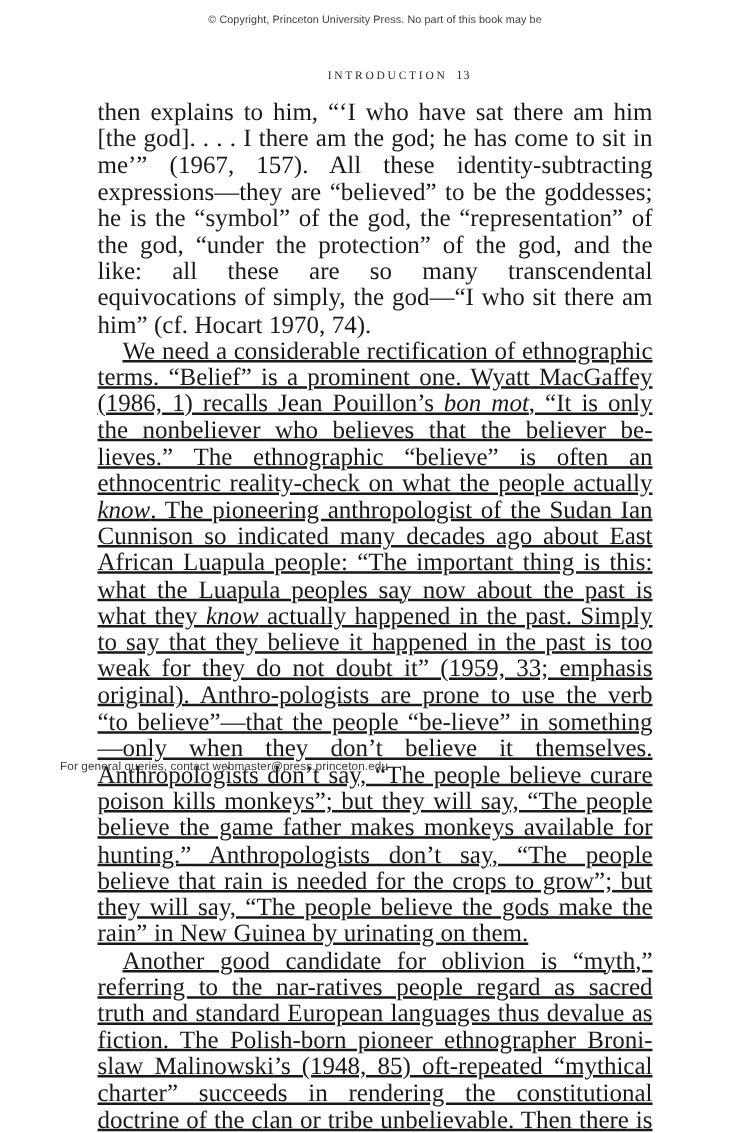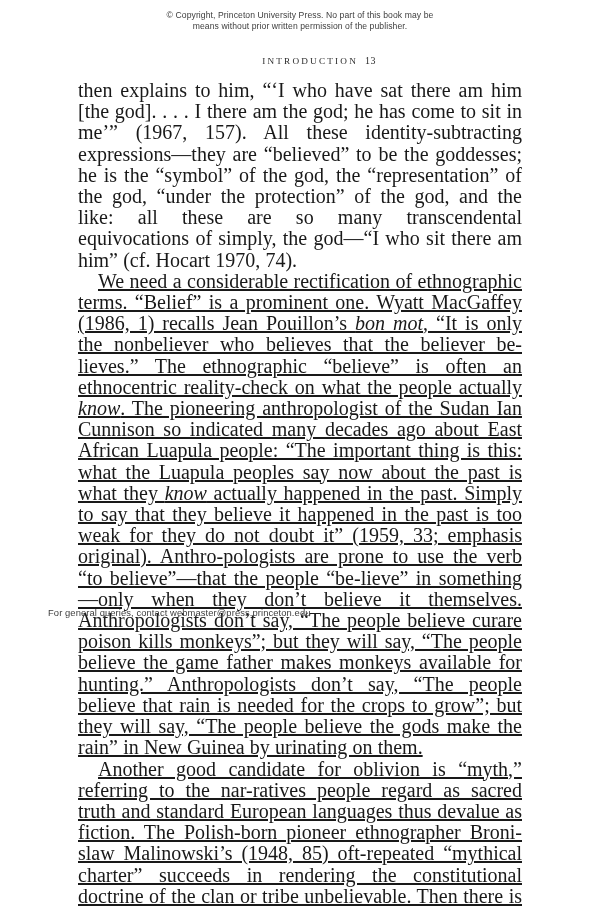--- a/index.html
+++ b/index.html
@@ -108,21 +108,20 @@
     padding-left: 48px;
   }
 </style>
 </head>
 <body>
 
 <div class="page">
 
   <div class="copyright-block">
     <span class="cline">© Copyright, Princeton University Press. No part of this book may be</span>
-    <span class="cline">means without prior written permission of the publisher.</span>
   </div>
 
   <div class="running-head">
     <span>INTRODUCTION</span><span class="rh-folio">13</span>
   </div>
 
   <div class="text-column">
     <p class="para">then explains to him, “‘I who have sat there am him [the god]. . . . I there am the god; he has come to sit in me’” (1967, 157). All these identity-subtracting expressions—they are “believed” to be the goddesses; he is the “symbol” of the god, the “representation” of the god, “under the protection” of the god, and the like: all these are so many transcendental equivocations of simply, the god—“I who sit there am him” (cf. Hocart 1970, 74).</p>
     <p class="para indent">We need a considerable rectification of ethnographic terms. “Belief” is a prominent one. Wyatt MacGaffey (1986, 1) recalls Jean Pouillon’s <em>bon mot</em>, “It is only the nonbeliever who believes that the believer be-lieves.” The ethnographic “believe” is often an ethnocentric reality-check on what the people actually <em>know</em>. The pioneering anthropologist of the Sudan Ian Cunnison so indicated many decades ago about East African Luapula people: “The important thing is this: what the Luapula peoples say now about the past is what they <em>know</em> actually happened in the past. Simply to say that they believe it happened in the past is too weak for they do not doubt it” (1959, 33; emphasis original). Anthro-pologists are prone to use the verb “to believe”—that the people “be-lieve” in something—only when they don’t believe it themselves. Anthropologists don’t say, “The people believe curare poison kills monkeys”; but they will say, “The people believe the game father makes monkeys available for hunting.” Anthropologists don’t say, “The people believe that rain is needed for the crops to grow”; but they will say, “The people believe the gods make the rain” in New Guinea by urinating on them.</p>
     <p class="para indent">Another good candidate for oblivion is “myth,” referring to the nar-ratives people regard as sacred truth and standard European languages thus devalue as fiction. The Polish-born pioneer ethnographer Broni-slaw Malinowski’s (1948, 85) oft-repeated “mythical charter” succeeds in rendering the constitutional doctrine of the clan or tribe unbelievable. Then there is all the folking of indigenous peoples: their “folk medicine,” their “folk art,” their “folk biology”—the implication being that folk biol-ogy is to biology as military music is to music. Not to mention “folk music.”</p>

